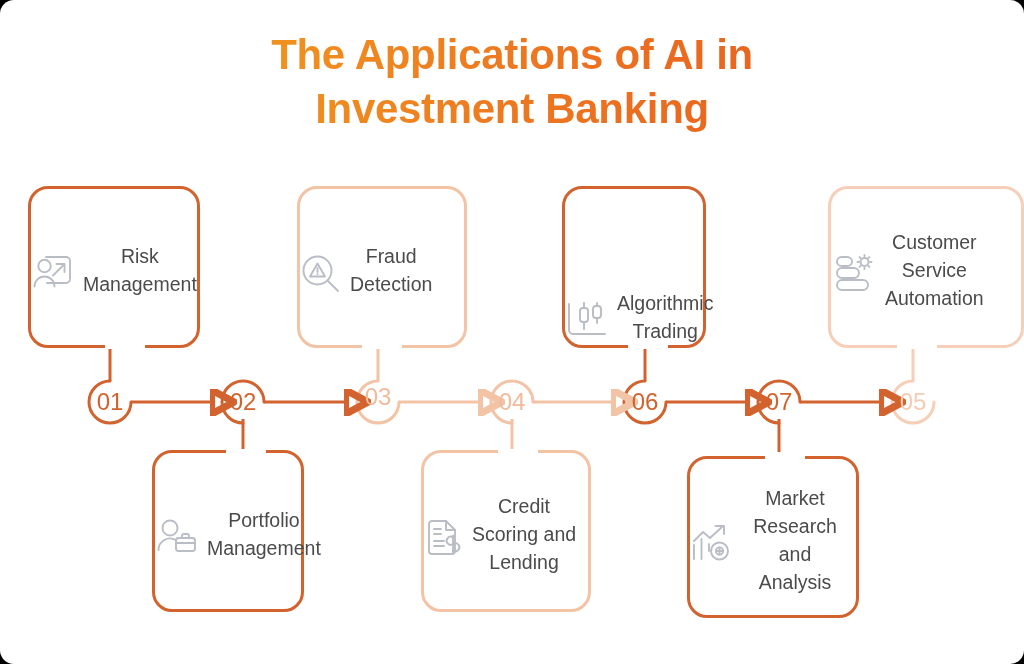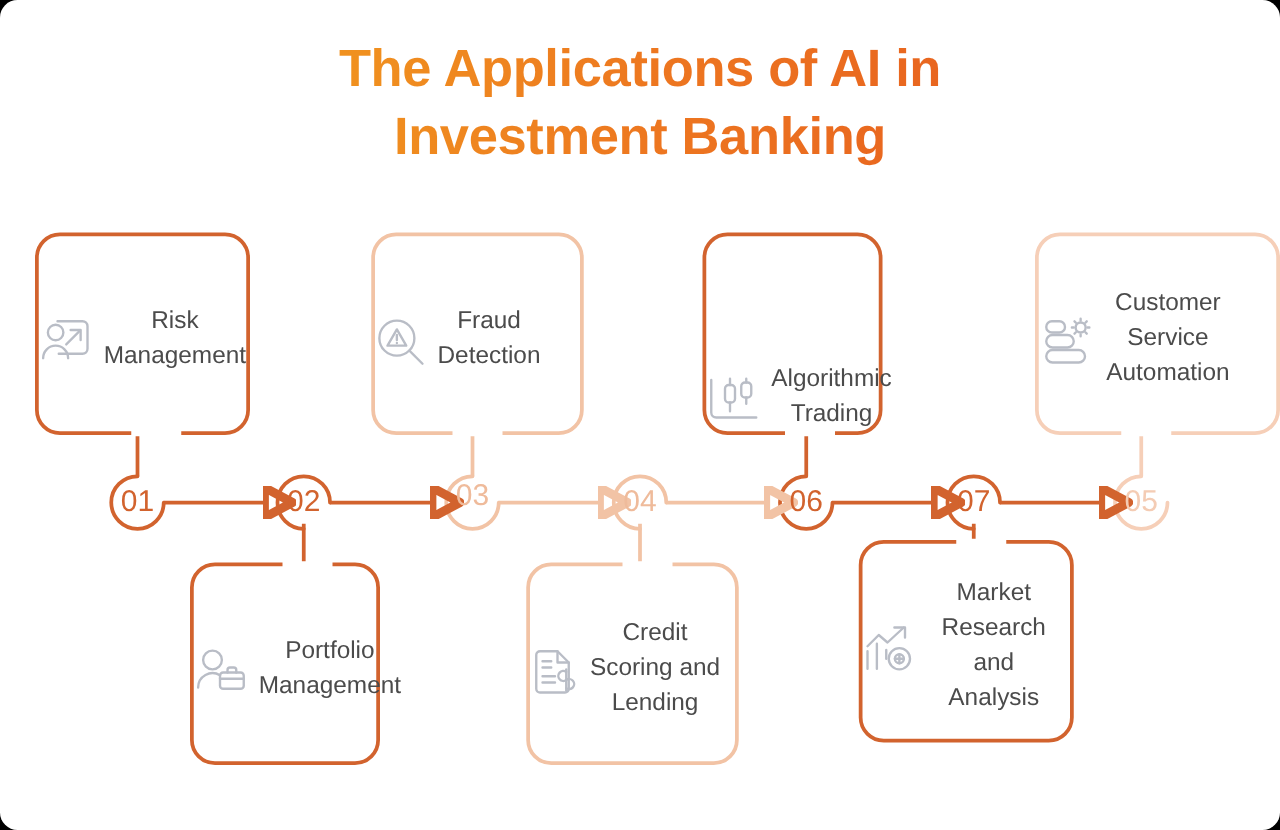--- a/index.html
+++ b/index.html
@@ -212,21 +212,21 @@
         <path d="M10 12 H17 M10 17 H17 M10 24 H20 M10 29 H20"></path>
         <path d="M29 20.5 a4 4 0 1 0 0 6.5 a4 4 0 1 1 0 6.5"></path>
         <path d="M29 18.5 V35.5"></path>
       </svg>
     </div>
     <div class="lbl">Credit
 Scoring and
 Lending</div>
   </div>
 
-  <div class="card strong" style="left:687px;top:432px;width:172px;height:162px;">
+  <div class="card strong" style="left:687px;top:456px;width:172px;height:162px;">
     <div class="notch" style="left:75px;top:-4px;width:40px;"></div>
     <div class="ico">
       <svg width="44" height="42" viewBox="0 0 44 42" fill="none" stroke="#B9BDC6" stroke-width="1.9" stroke-linecap="round" stroke-linejoin="round">
         <path d="M4 22 V36 M11.5 16 V36 M19 21 V28"></path>
         <path d="M4 18 L13 9 L20 15 L33 3"></path>
         <path d="M25.5 3 H34 V11"></path>
         <circle cx="29.5" cy="28" r="8.5"></circle>
         <circle cx="29.5" cy="28" r="3.6"></circle>
         <path d="M29.5 24.4 V31.6 M25.9 28 H33.1"></path>
       </svg>

